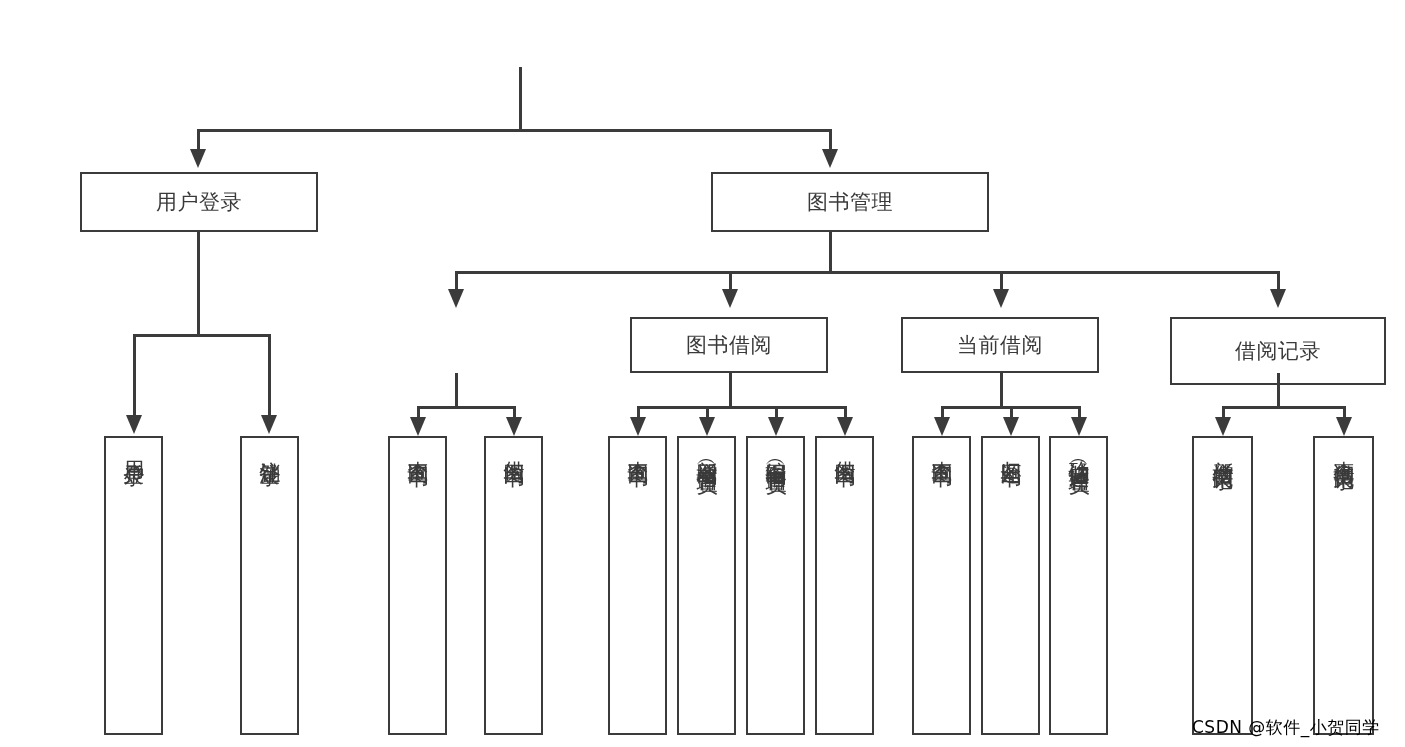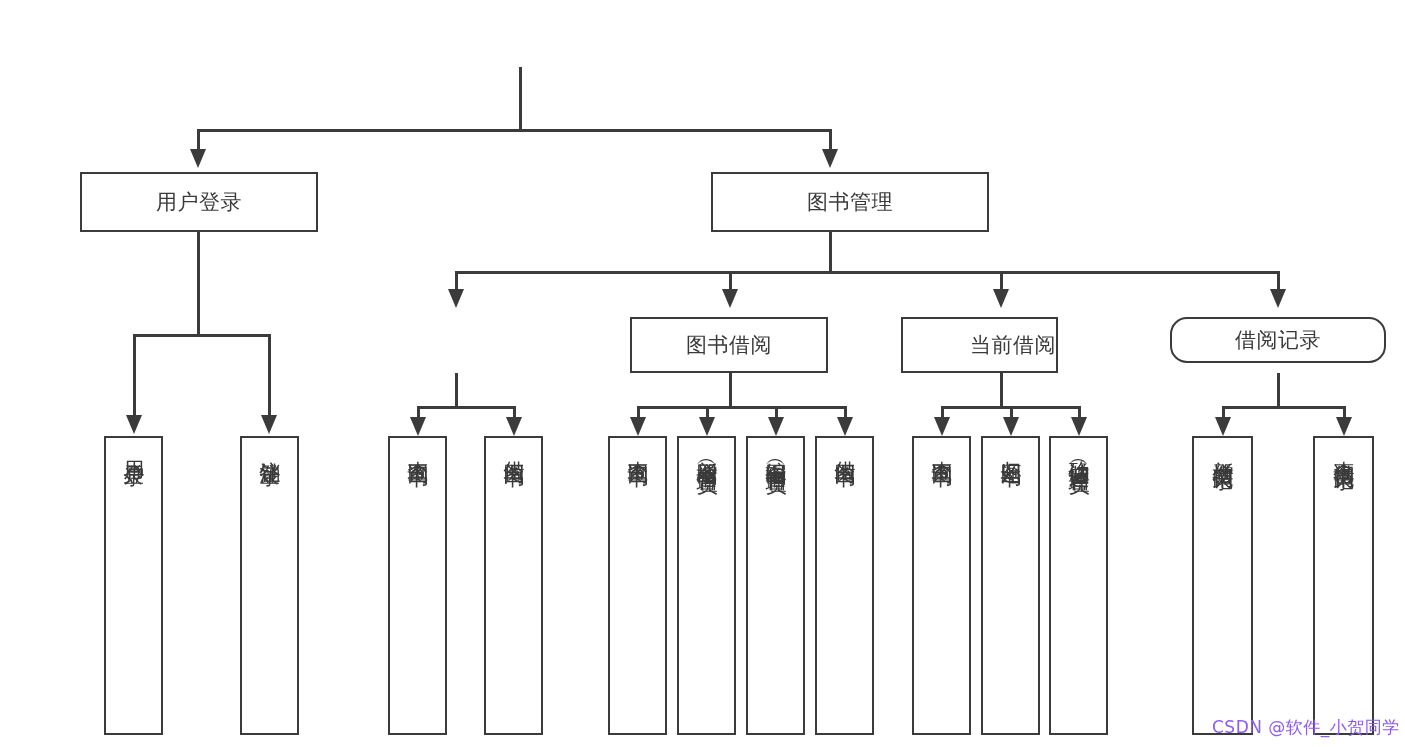--- a/index.html
+++ b/index.html
@@ -71,24 +71,23 @@
     width:0;height:0;
     border-left:8px solid transparent;
     border-right:8px solid transparent;
     border-top:19px solid #3b3b3b;
   }
 
   
   .watermark{
     position:absolute;
     font-size:17px;
-    color:#8b5cf6;
+    color:#000000;
     white-space:nowrap;
     letter-spacing:0.5px;
-    padding-left:20px;
   }
 </style>
 </head>
 <body>
 
 <div id="canvas">
 
 
   <div class="vline" style="left:519px;top:67px;height:64px;"></div>
 
@@ -124,24 +123,24 @@
 
   <div class="vline" style="left:1000px;top:271px;height:20px;"></div>
   <div class="arrow" style="left:993px;top:289px;"></div>
 
   <div class="vline" style="left:1277px;top:271px;height:20px;"></div>
   <div class="arrow" style="left:1270px;top:289px;"></div>
 
   <div class="node horiz" style="left:630px;top:317px;width:198px;height:56px;text-align:right;">
     <span class="label">图书借阅</span>
   </div>
-  <div class="node horiz" style="left:901px;top:317px;width:157px;height:56px;justify-content:flex-end;">
+  <div class="node horiz" style="left:901px;top:317px;width:198px;height:56px;">
     <span class="label">当前借阅</span>
   </div>
-  <div class="node horiz" style="left:1170px;top:317px;width:216px;height:46px;border-radius:17px;">
+  <div class="node horiz" style="left:1170px;top:317px;width:216px;height:68px;">
     <span class="label">借阅记录</span>
   </div>
 
   <div class="vline" style="left:455px;top:373px;height:35px;"></div>
   <div class="hline" style="left:417px;top:406px;width:96px;"></div>
   <div class="vline" style="left:417px;top:406px;height:13px;"></div>
   <div class="arrow" style="left:410px;top:417px;"></div>
   <div class="vline" style="left:513px;top:406px;height:13px;"></div>
   <div class="arrow" style="left:506px;top:417px;"></div>
 

